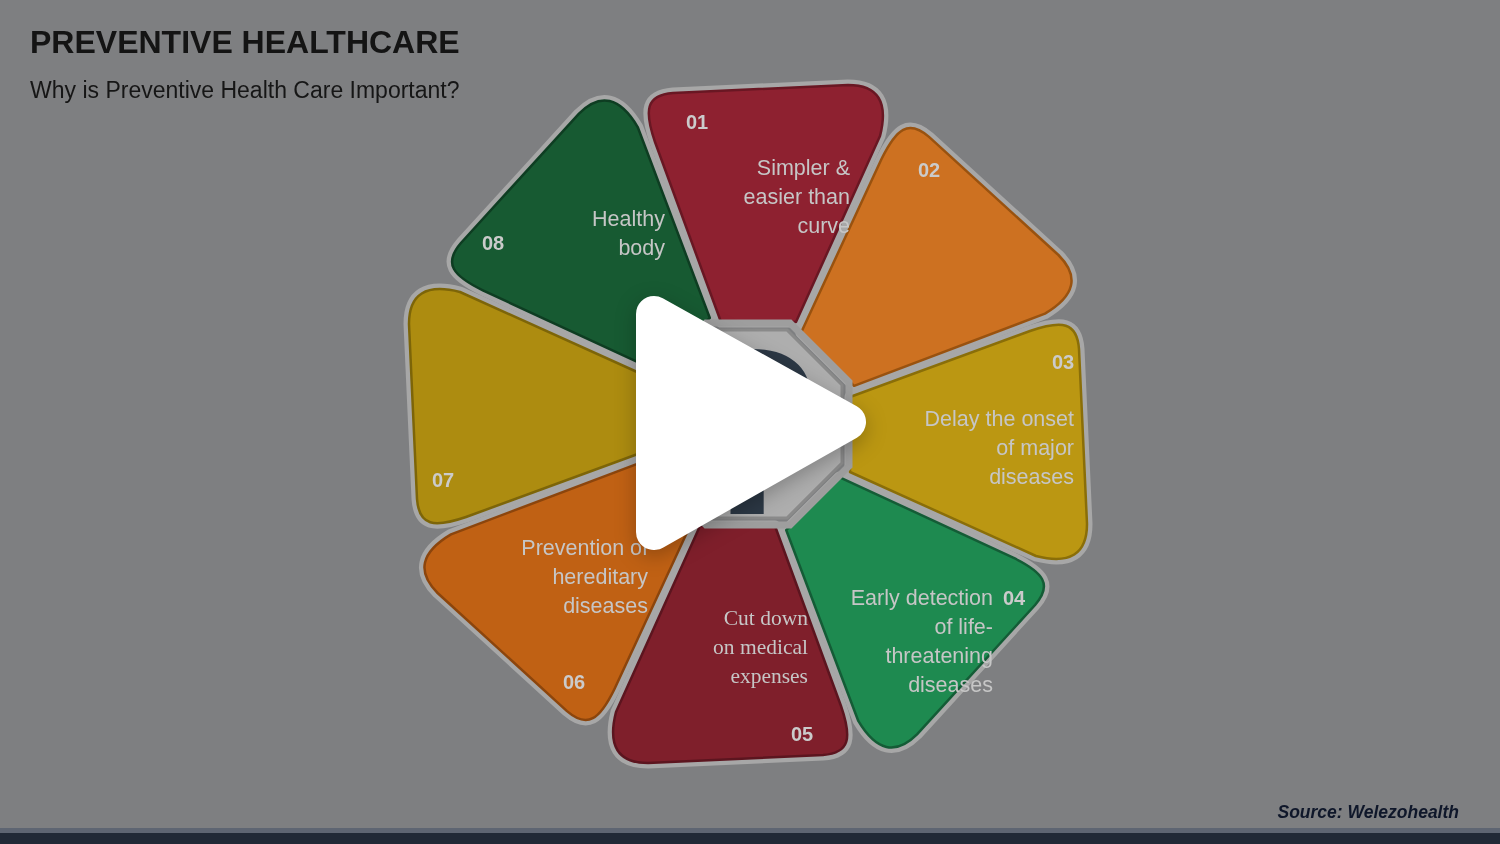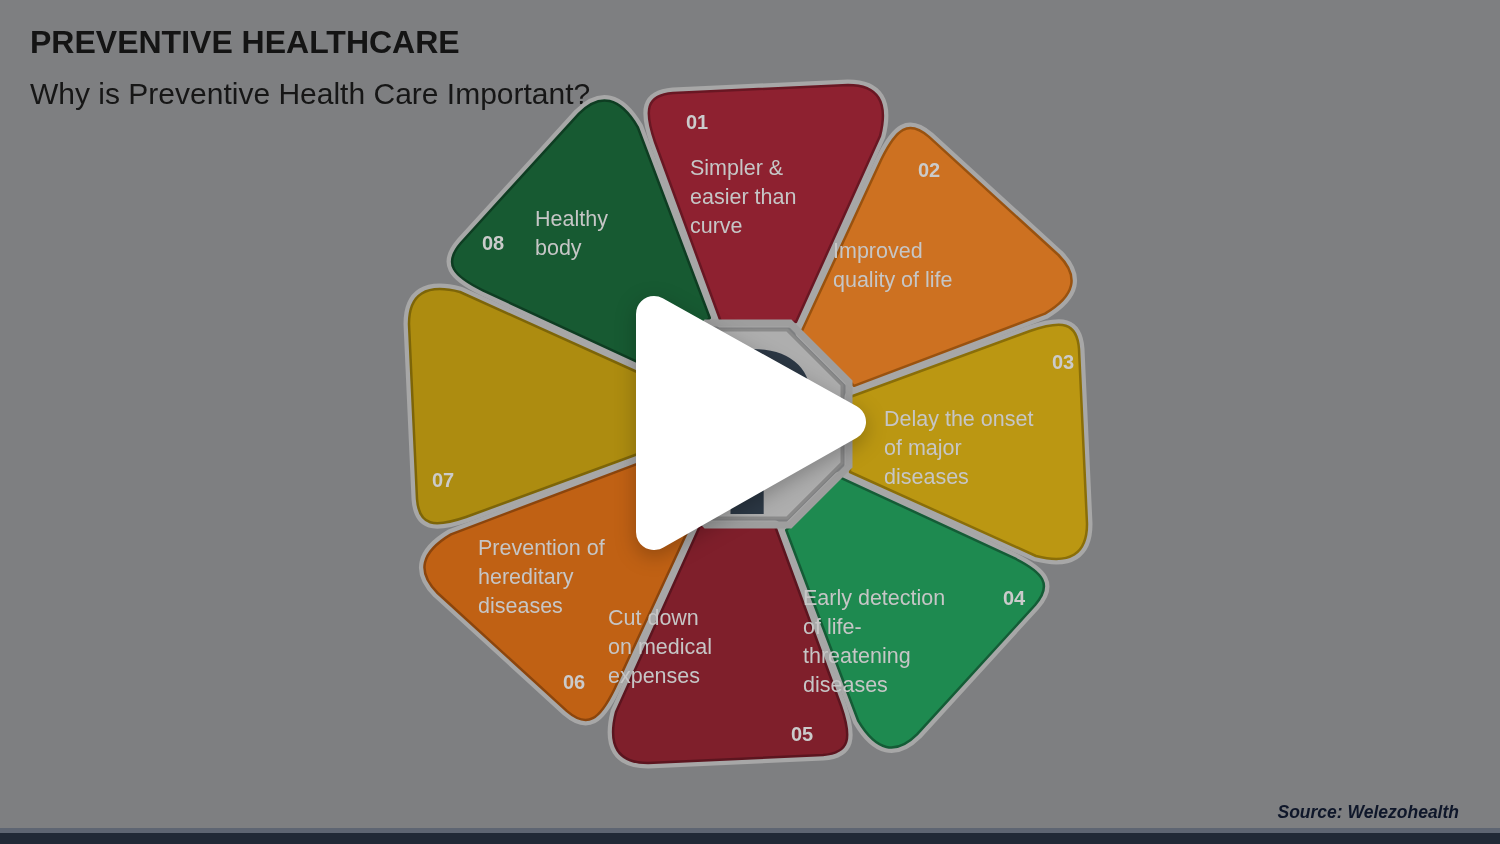--- a/index.html
+++ b/index.html
@@ -8,30 +8,30 @@
     background:#7e7f81;
     font-family:"Liberation Sans", sans-serif;
   }
   .slide{position:absolute;inset:0;}
   .title{
     position:absolute;left:30px;top:24px;
     font-size:32px;font-weight:bold;color:#141414;letter-spacing:0px;
   }
   .subtitle{
     position:absolute;left:30px;top:77px;
-    font-size:30px;color:#161616;
+    font-size:23px;color:#161616;
   }
   .wheel-svg{position:absolute;left:0;top:0;}
   .seg-num{
     position:absolute;transform:translate(-50%,-50%);
     font-size:20px;font-weight:bold;color:#cbcbcb;z-index:3;
   }
   .seg-label{
     position:absolute;transform:translate(-50%,-50%);
-    font-size:21.5px;line-height:29px;color:#c6c6c6;text-align:left;
+    font-size:21.5px;line-height:29px;color:#c6c6c6;text-align:right;
     white-space:pre-line;z-index:3;
   }
   .play-svg{position:absolute;left:0;top:0;z-index:5;}
   .play-tri{filter:drop-shadow(0px 6px 10px rgba(0,0,0,0.25));}
   .source{
     position:absolute;right:41px;top:802px;
     font-size:17.5px;font-style:italic;font-weight:bold;color:#0f172a;z-index:4;
   }
   .bar-light{position:absolute;left:0;top:828px;width:1500px;height:5px;background:#5e6572;z-index:6;}
   .bar-dark{position:absolute;left:0;top:833px;width:1500px;height:11px;background:#212936;z-index:6;}
@@ -78,30 +78,28 @@
   <div class="seg-num" style="left:1063px;top:362px;">03</div>
   <div class="seg-num" style="left:1014px;top:598px;">04</div>
   <div class="seg-num" style="left:802px;top:734px;">05</div>
   <div class="seg-num" style="left:574px;top:682px;">06</div>
   <div class="seg-num" style="left:443px;top:480px;">07</div>
   <div class="seg-num" style="left:493px;top:243px;">08</div>
 
   <div class="seg-label" style="left:770px;top:197px;width:160px;">Simpler &amp;
 easier than
 curve</div>
-  <div class="seg-label" style="left:923px;top:266px;width:180px;">Improved
-quality of life</div>
   <div class="seg-label" style="left:979px;top:448px;width:190px;">Delay the onset
 of major
 diseases</div>
   <div class="seg-label" style="left:898px;top:609px;width:190px;margin-top:33px;">Early detection
 of life-
 threatening
 diseases</div>
-  <div class="seg-label" style="left:688px;top:647px;width:160px;">Cut down
+  <div class="seg-label" style="left:728px;top:647px;width:160px;font-family:Liberation Serif, serif;">Cut down
 on medical
 expenses</div>
   <div class="seg-label" style="left:563px;top:577px;width:170px;">Prevention of
 hereditary
 diseases</div>
   <div class="seg-label" style="left:600px;top:234px;width:130px;">Healthy
 body</div>
 
   <svg class="play-svg" width="1500" height="844" viewBox="0 0 1500 844">
     <polygon class="play-tri" points="654,314 848,422 654,532" fill="#ffffff" stroke="#ffffff" stroke-width="36" stroke-linejoin="round"></polygon>

